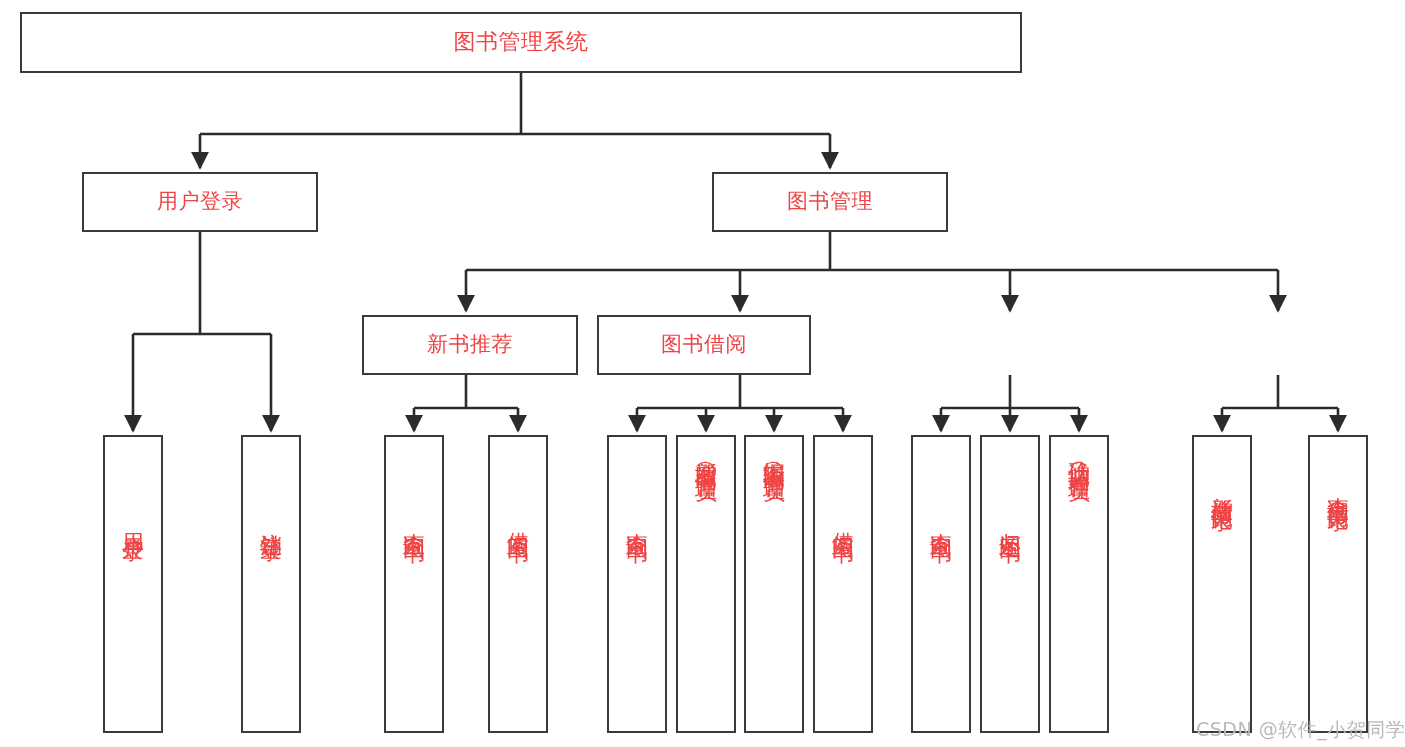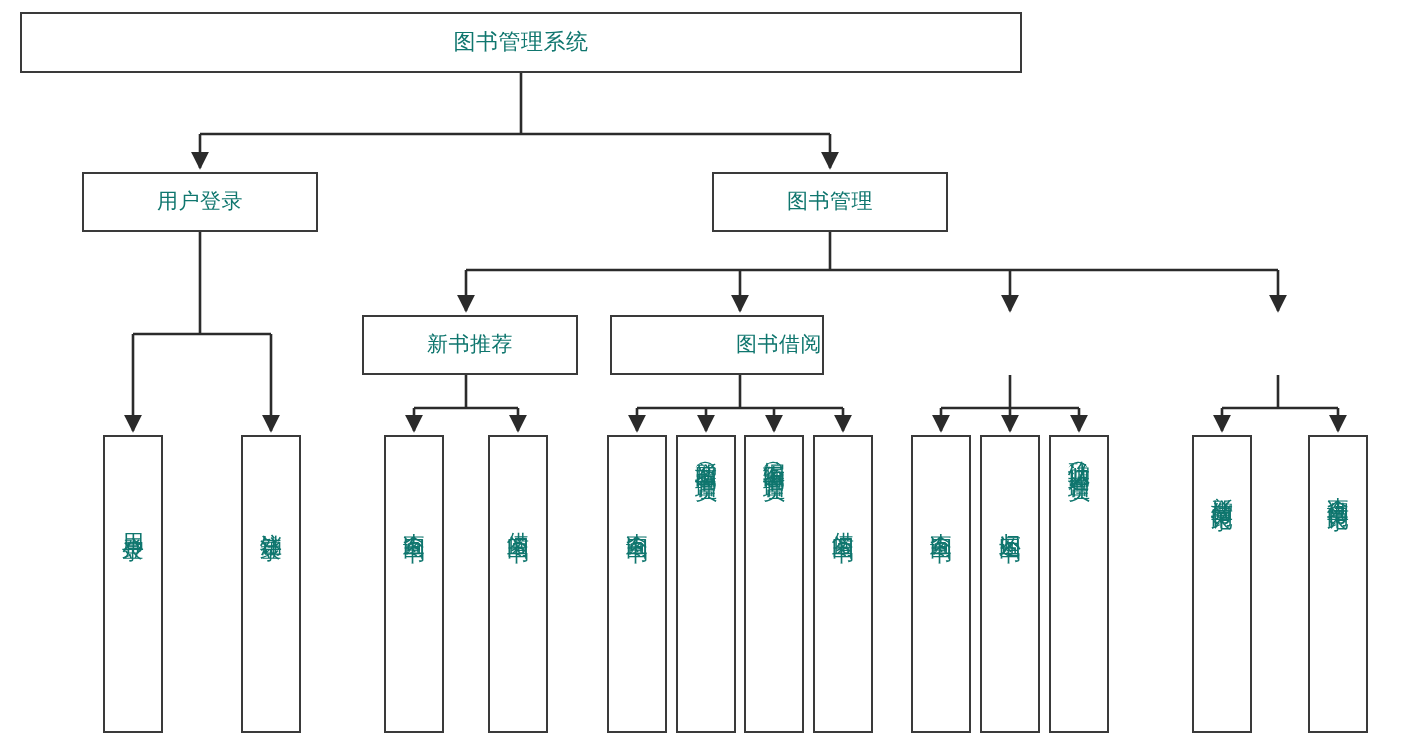--- a/index.html
+++ b/index.html
@@ -27,21 +27,21 @@
     pointer-events: none;
   }
   .node {
     position: absolute;
     box-sizing: border-box;
     background: #ffffff;
     border: 2px solid #3a3a3a;
     display: flex;
     align-items: center;
     justify-content: center;
-    color: #0f766e;
+    color: #ef4444;
   }
   .node .label {
     display: block;
     text-align: center;
     line-height: 1.12;
     letter-spacing: 0.5px;
   }
   
   .node.horiz .label {
     font-size: 21px;
@@ -135,21 +135,21 @@
   <div class="node horiz" style="left:82px; top:172px; width:236px; height:60px;">
     <span class="label">用户登录</span>
   </div>
   <div class="node horiz" style="left:712px; top:172px; width:236px; height:60px;">
     <span class="label">图书管理</span>
   </div>
 
   <div class="node horiz" style="left:362px; top:315px; width:216px; height:60px;">
     <span class="label">新书推荐</span>
   </div>
-  <div class="node horiz" style="left:610px; top:315px; width:214px; height:60px;justify-content:flex-end;">
+  <div class="node horiz" style="left:597px; top:315px; width:214px; height:60px;">
     <span class="label">图书借阅</span>
   </div>
 
   <div class="node vert" style="left:103px; top:435px; width:60px; height:298px; padding-top:78px;">
     <span class="label">用户登录</span>
   </div>
   <div class="node vert" style="left:241px; top:435px; width:60px; height:298px; padding-top:78px;">
     <span class="label">注销登录</span>
   </div>
 
@@ -183,14 +183,15 @@
     <span class="label">确认归还（管理员）</span>
   </div>
 
   <div class="node vert" style="left:1192px; top:435px; width:60px; height:298px; padding-top:42px;">
     <span class="label">新增借阅记录</span>
   </div>
   <div class="node vert" style="left:1308px; top:435px; width:60px; height:298px; padding-top:42px;">
     <span class="label">查询借阅记录</span>
   </div>
 
+  <div class="watermark" style="left:1196px; top:717px;">CSDN @软件_小贺同学</div>
 
 </div>
 
 </body></html>

